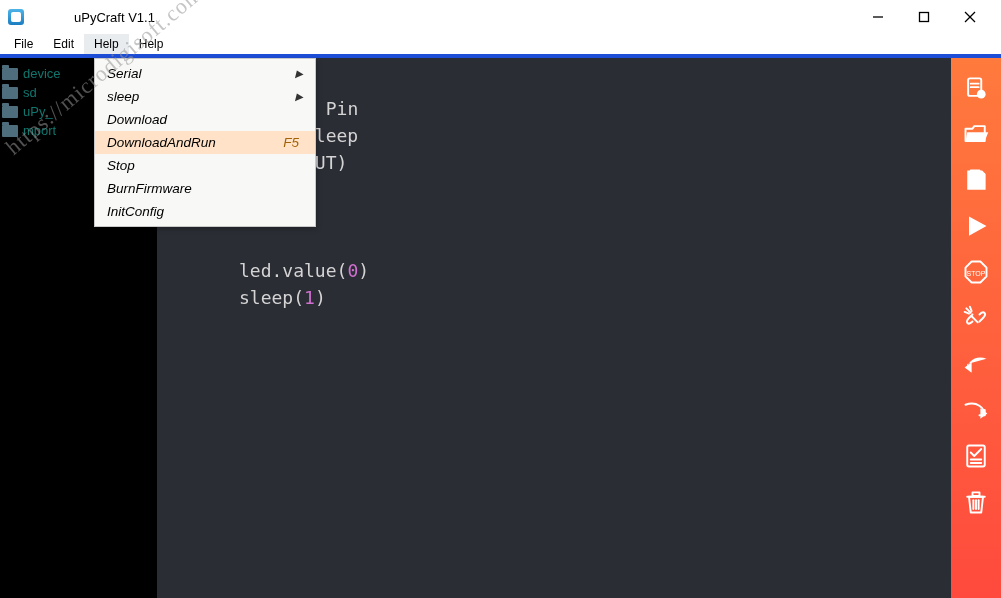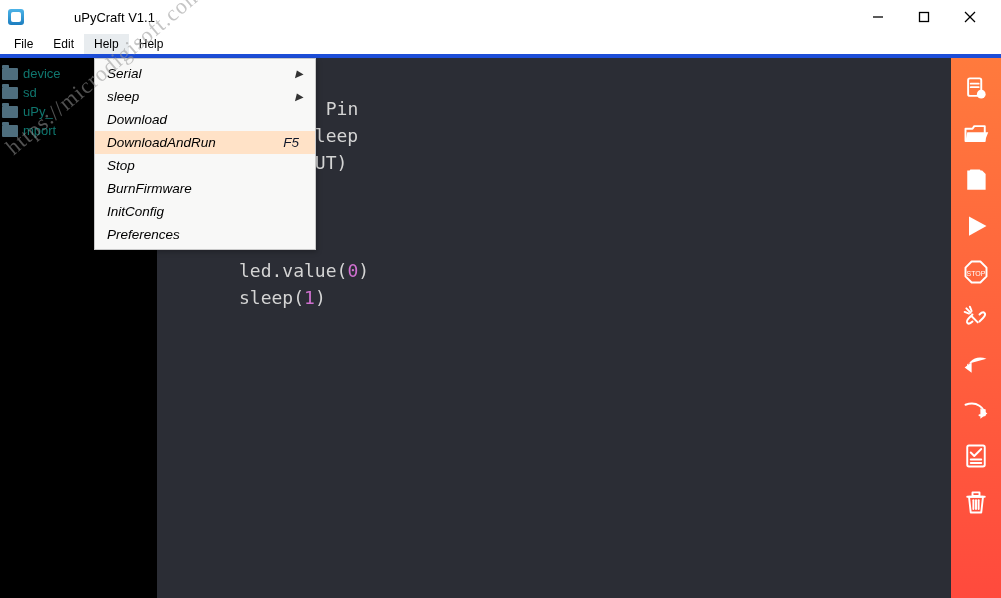--- a/index.html
+++ b/index.html
@@ -73,21 +73,21 @@
       background: #f8f8f7; border: 1px solid #c9c9c9;
       box-shadow: 1px 2px 5px rgba(0,0,0,.25);
       font-size: 13.5px; padding: 3px 0; font-style: italic;
     }
     .dd-item {
       padding: 4px 12px; display: flex; align-items: center; justify-content: space-between;
       cursor: default;
     }
     .dd-item.highlight { background: #ffe2c7; gap: 48px; }
     .dd-arrow { font-size: 10px; color:#333; }
-    .dd-shortcut { color:#0f172a; padding-right:4px; }
+    .dd-shortcut { color:#a16207; padding-right:4px; }
 
     .watermark {
       position: absolute; left: -30px; top: 30px; color: rgba(150,150,150,.55);
       transform: rotate(-40deg); font-size: 22px; font-family: "Times New Roman", serif;
       pointer-events: none; letter-spacing: 1px; white-space: nowrap; z-index: 5;
     }
   </style>
 </head>
 <body>
 
@@ -262,18 +262,15 @@
     </div>
   <div class="dd-item">
       <span>Stop</span>
     </div>
   <div class="dd-item">
       <span>BurnFirmware</span>
     </div>
   <div class="dd-item">
       <span>InitConfig</span>
     </div>
-  <div class="dd-item">
-      <span>Preferences</span>
-    </div>
 </div>
 
 <div class="watermark">https://microdigisoft.com 2:08 pm</div>
 
 </body></html>

